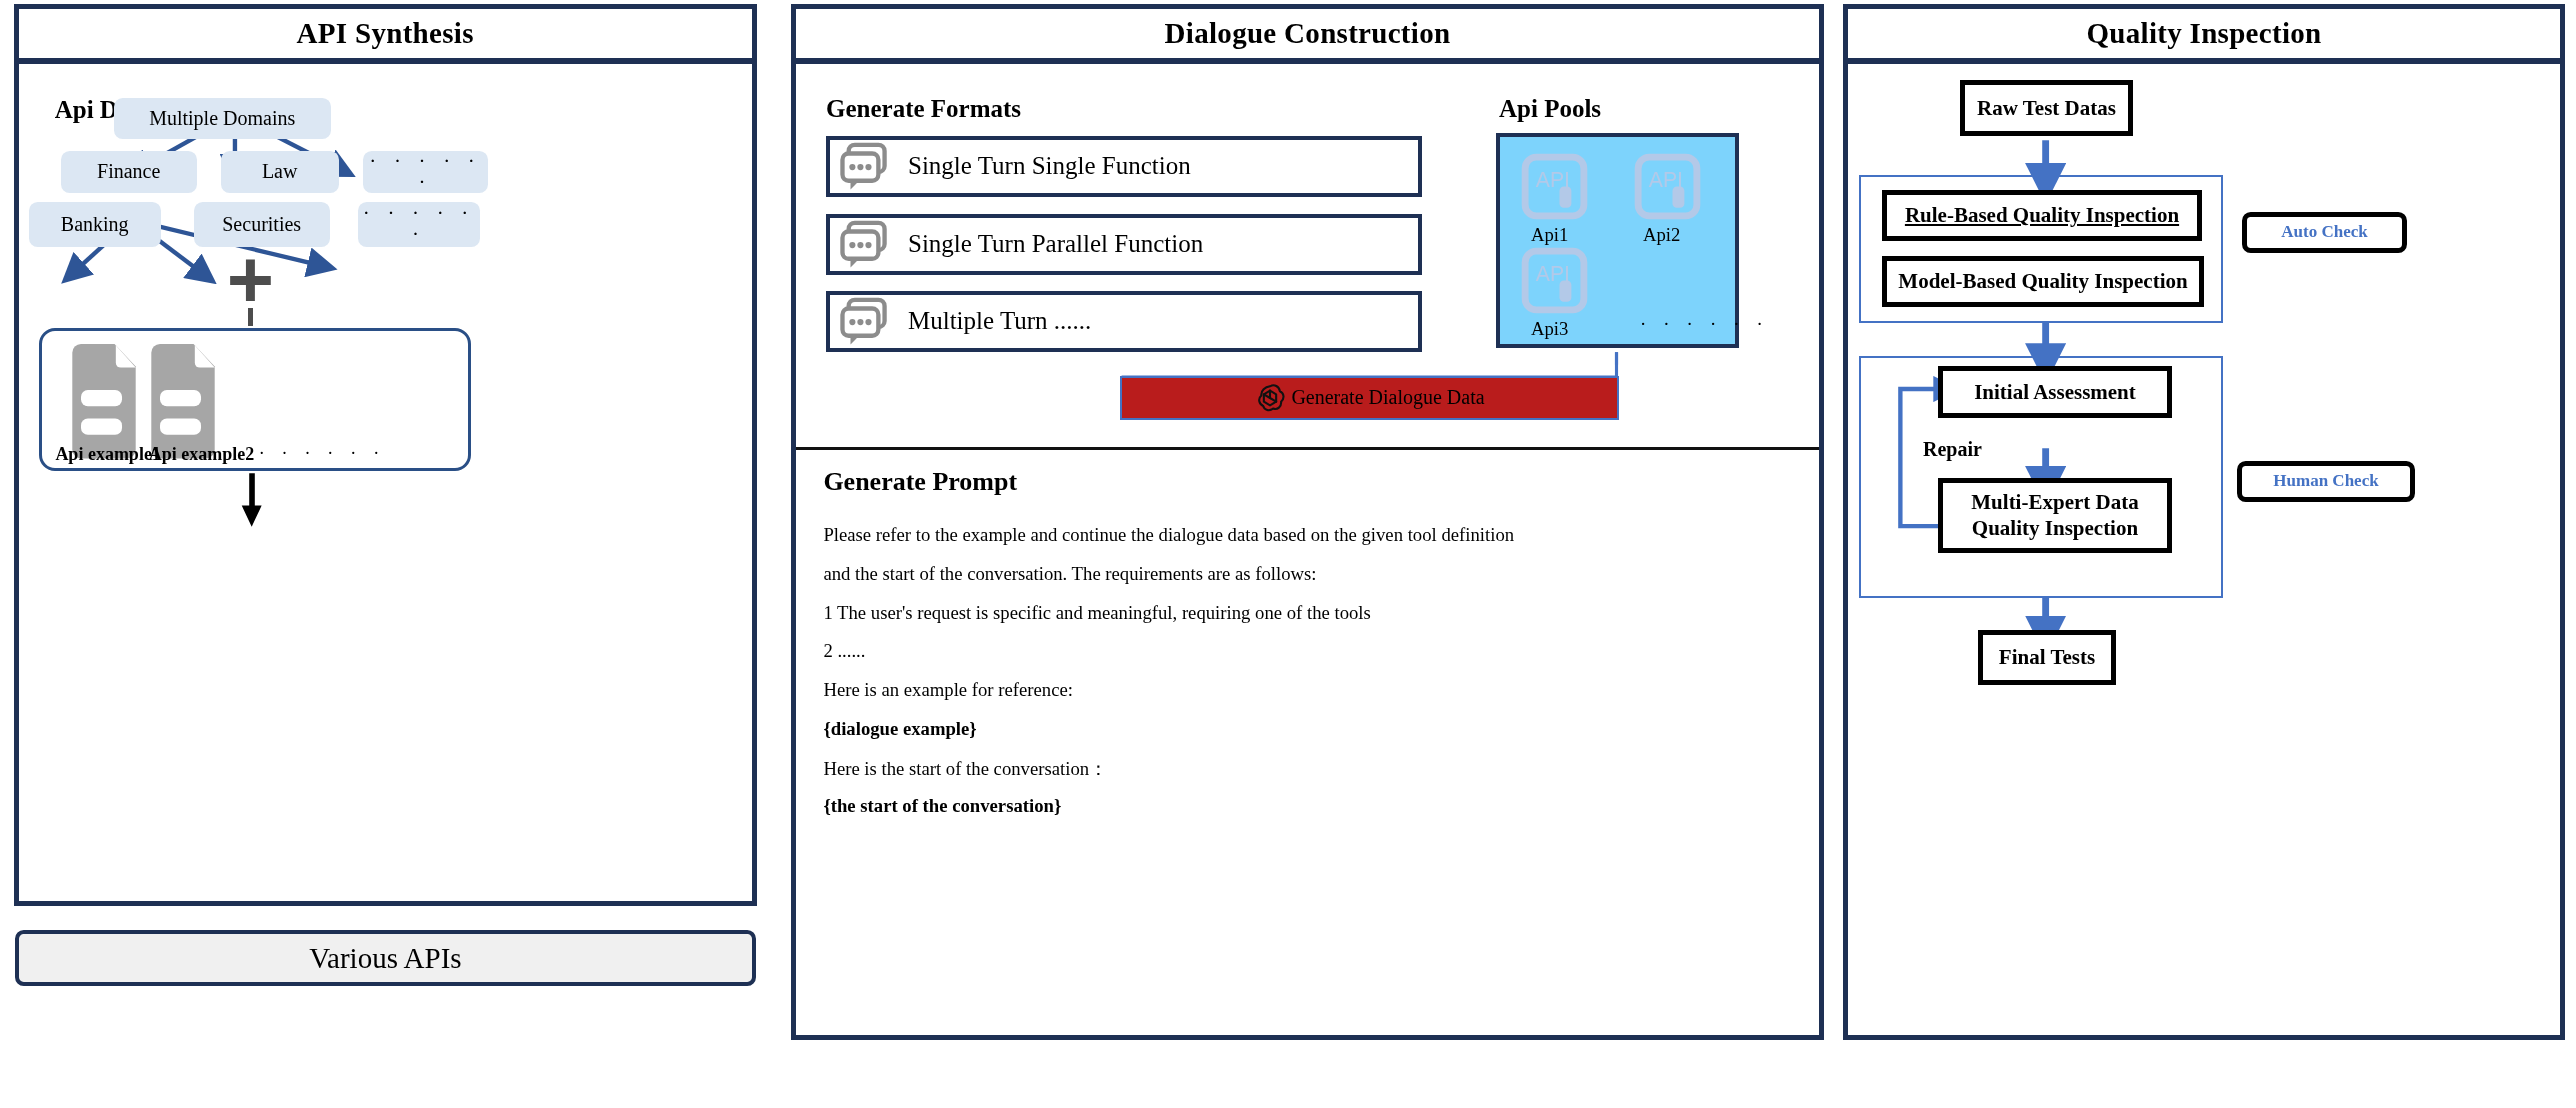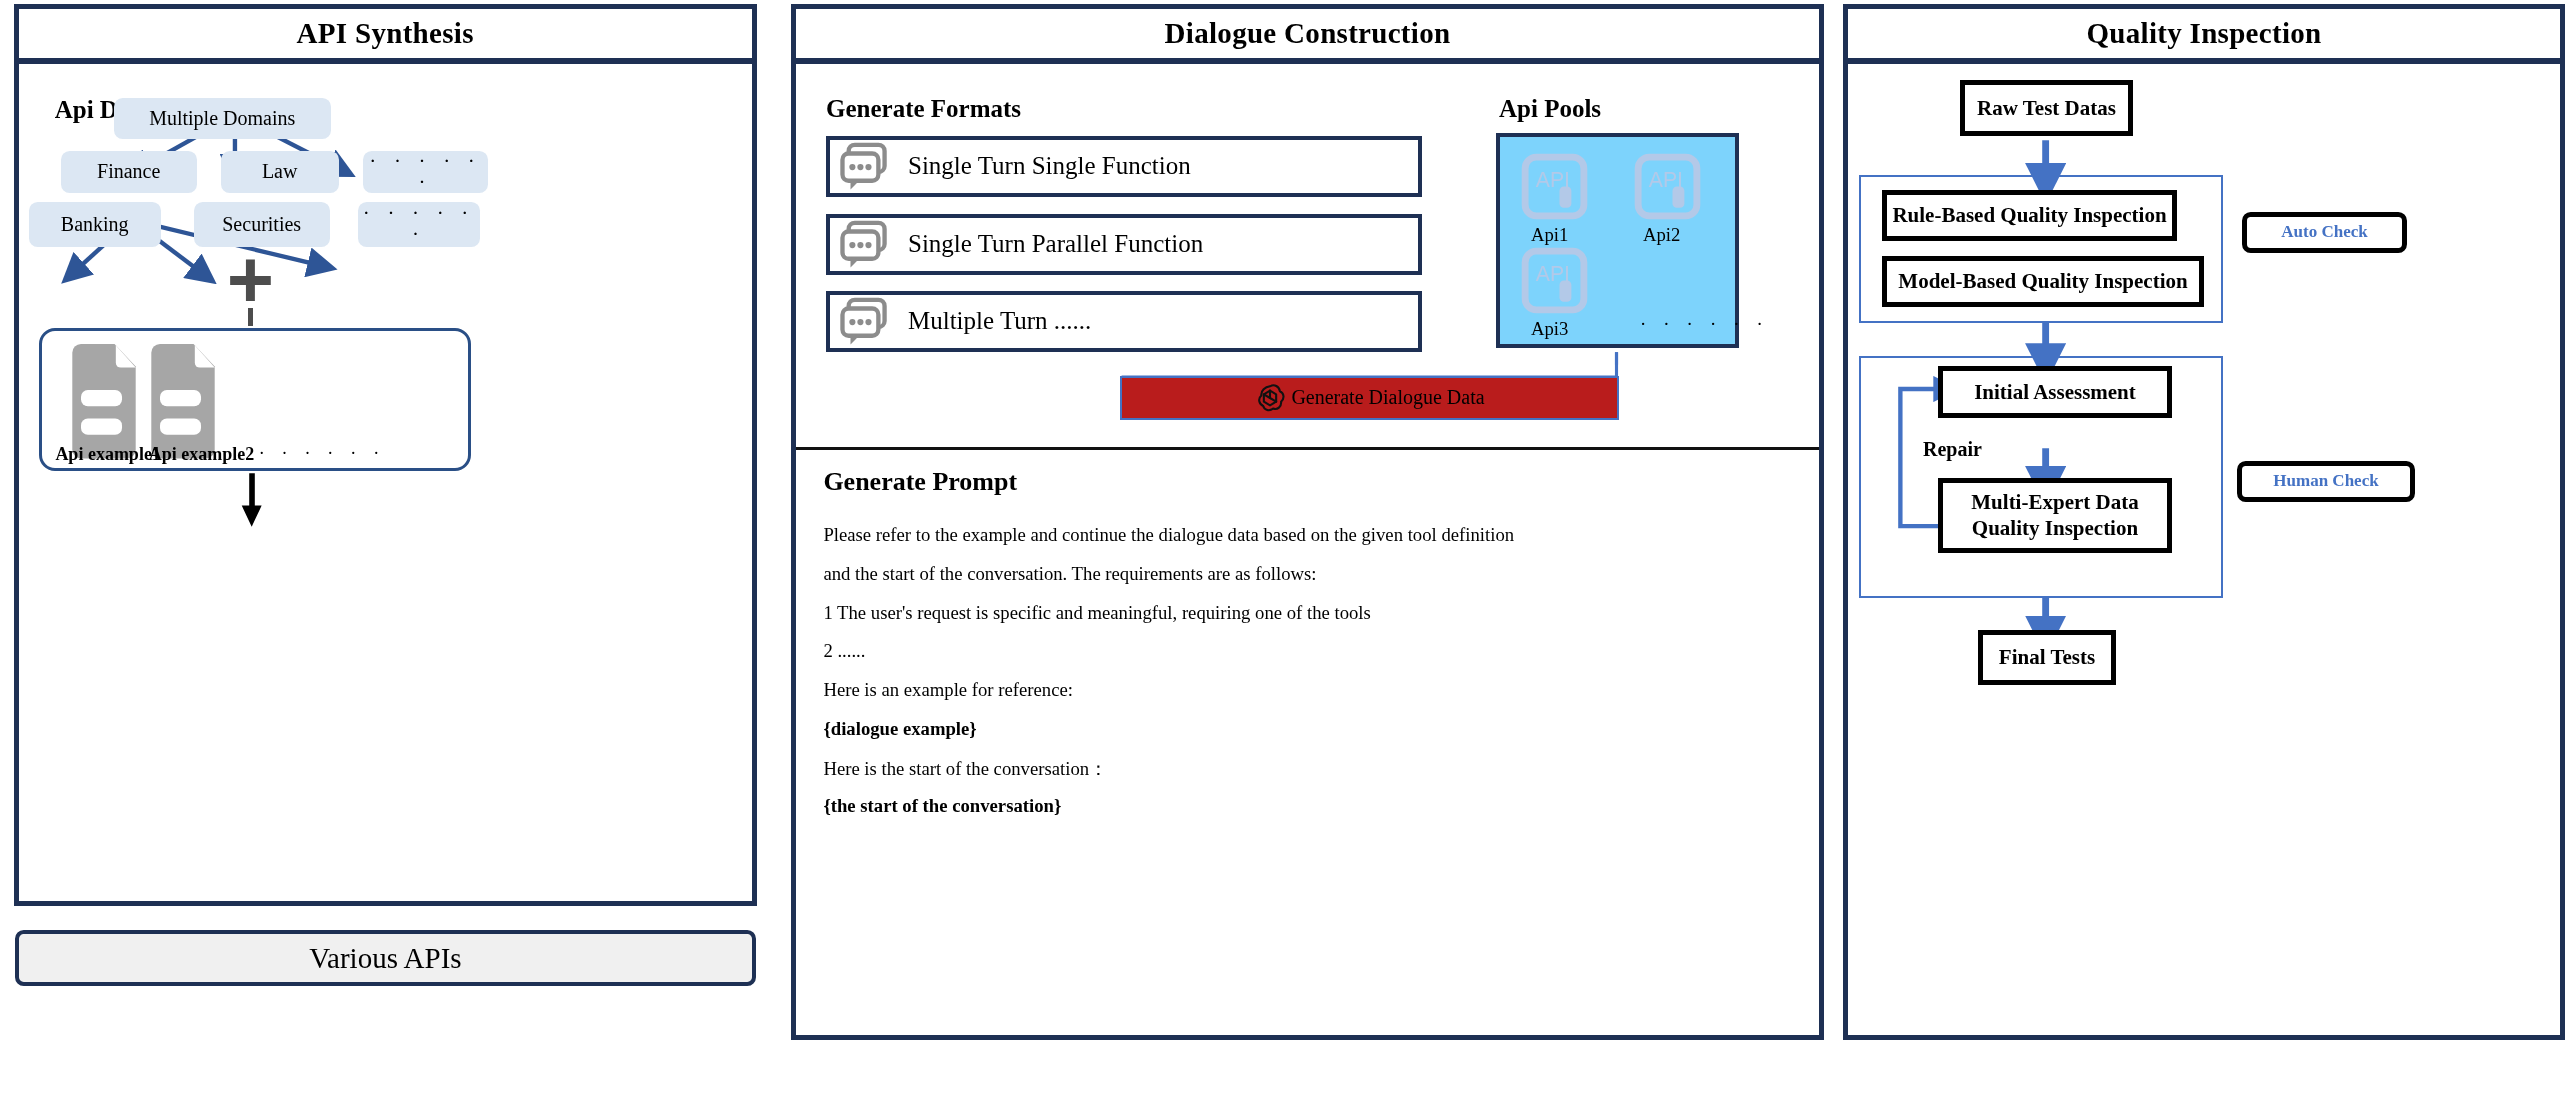--- a/index.html
+++ b/index.html
@@ -250,21 +250,21 @@
       <path d="M317,616 L317,662" stroke="#4472c4" stroke-width="11" fill="none" marker-end="url(#ab)"></path>
 
       <path d="M200,741 L84,741 L84,521 L148,521" stroke="#4472c4" stroke-width="7" fill="none" marker-end="url(#ab)"></path>
 
       <path d="M317,854 L317,902" stroke="#4472c4" stroke-width="11" fill="none" marker-end="url(#ab)"></path>
     </svg>
 
     <div class="qbox" style="left:112px;top:16px;width:173px;height:56px;">Raw Test Datas</div>
 
     <div class="group" style="left:11.2px;top:111px;width:364px;height:148px;"></div>
-    <div class="qbox" style="left:34px;top:126px;width:295px;height:51px;">Rule-Based Quality Inspection</div>
+    <div class="qbox" style="left:34px;top:126px;width:320px;height:51px;text-decoration:underline;">Rule-Based Quality Inspection</div>
     <div class="qbox" style="left:34px;top:192px;width:322px;height:51px;">Model-Based Quality Inspection</div>
     <div class="checktag" style="left:394px;top:148px;width:165px;height:41px;">Auto Check</div>
 
     <div class="group" style="left:11.2px;top:292px;width:364px;height:242px;"></div>
     <div class="qbox" style="left:90px;top:302px;width:234px;height:52px;">Initial Assessment</div>
 
     <div class="qbox" style="left:90px;top:414px;width:234px;height:75px;flex-direction:column;">
       <span>Multi-Expert Data</span>
       <span>Quality Inspection</span>
     </div>

